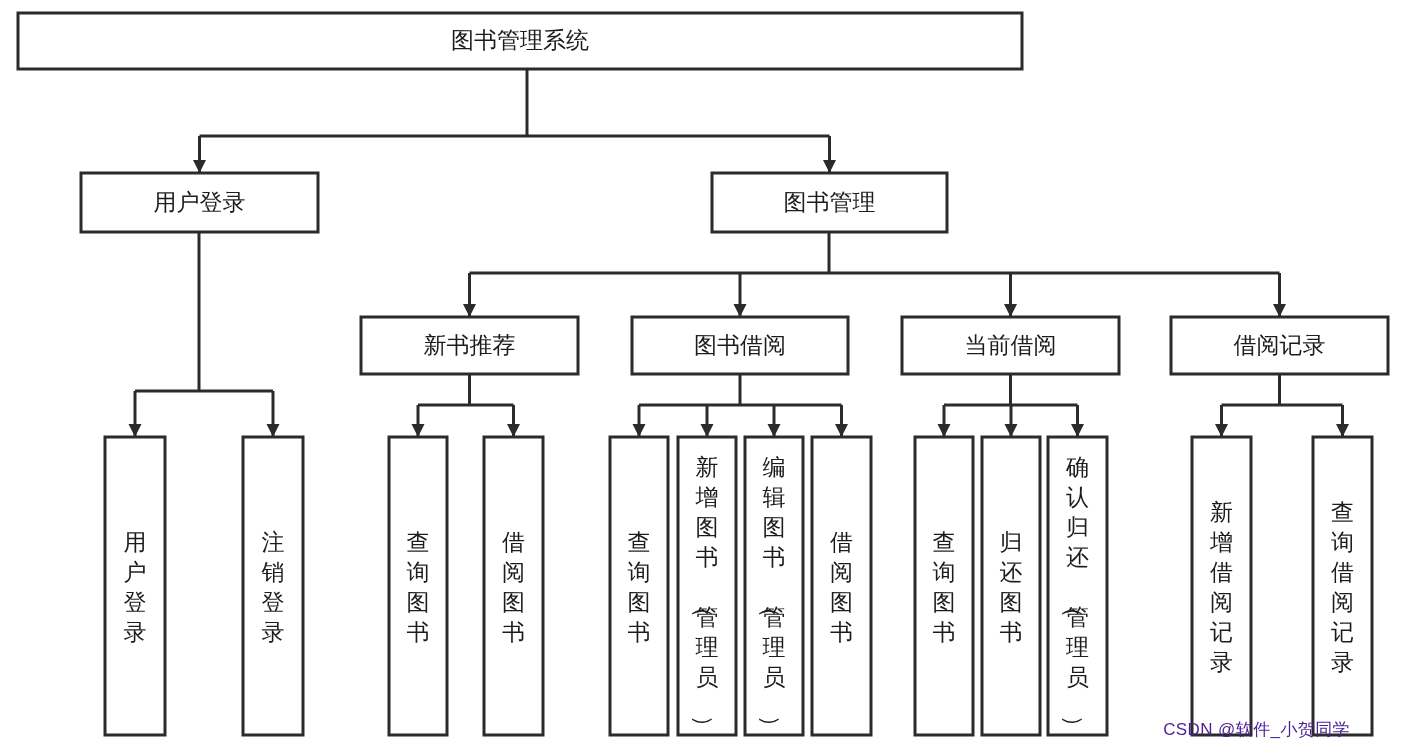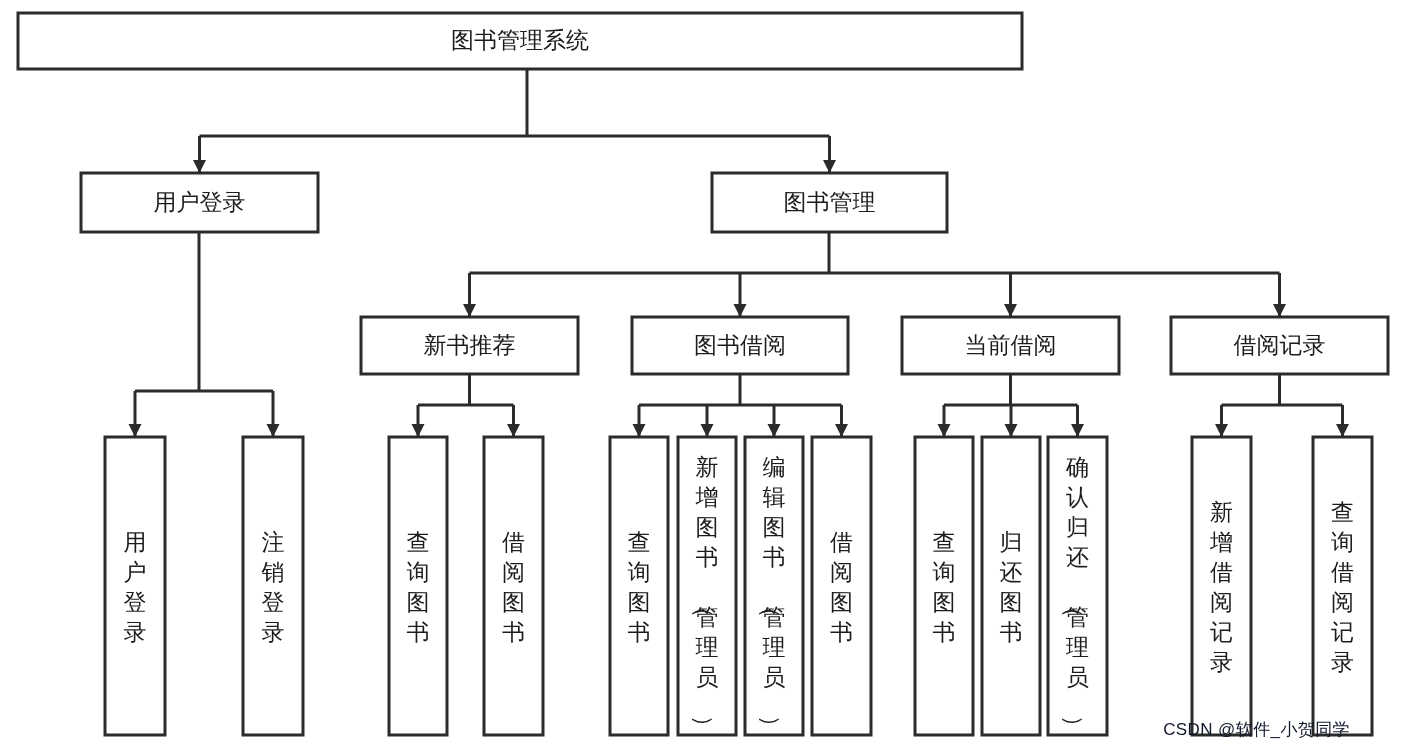--- a/index.html
+++ b/index.html
@@ -54,21 +54,21 @@
     font-size: 23px;
     fill: #1c1c1c;
     text-anchor: middle;
   }
   .watermark {
     position: absolute;
     right: 14px;
     bottom: 6px;
     font-family: "Liberation Sans", "DejaVu Sans", sans-serif;
     font-size: 17px;
-    color: #0f172a;
+    color: #4c1d95;
     white-space: nowrap;
     letter-spacing: 0.4px;
     user-select: none;
   }
 </style>
 </head>
 <body>
 
 <div id="diagram-root">
   <svg class="flow" viewBox="0 0 1405 747" xmlns="http://www.w3.org/2000/svg">

